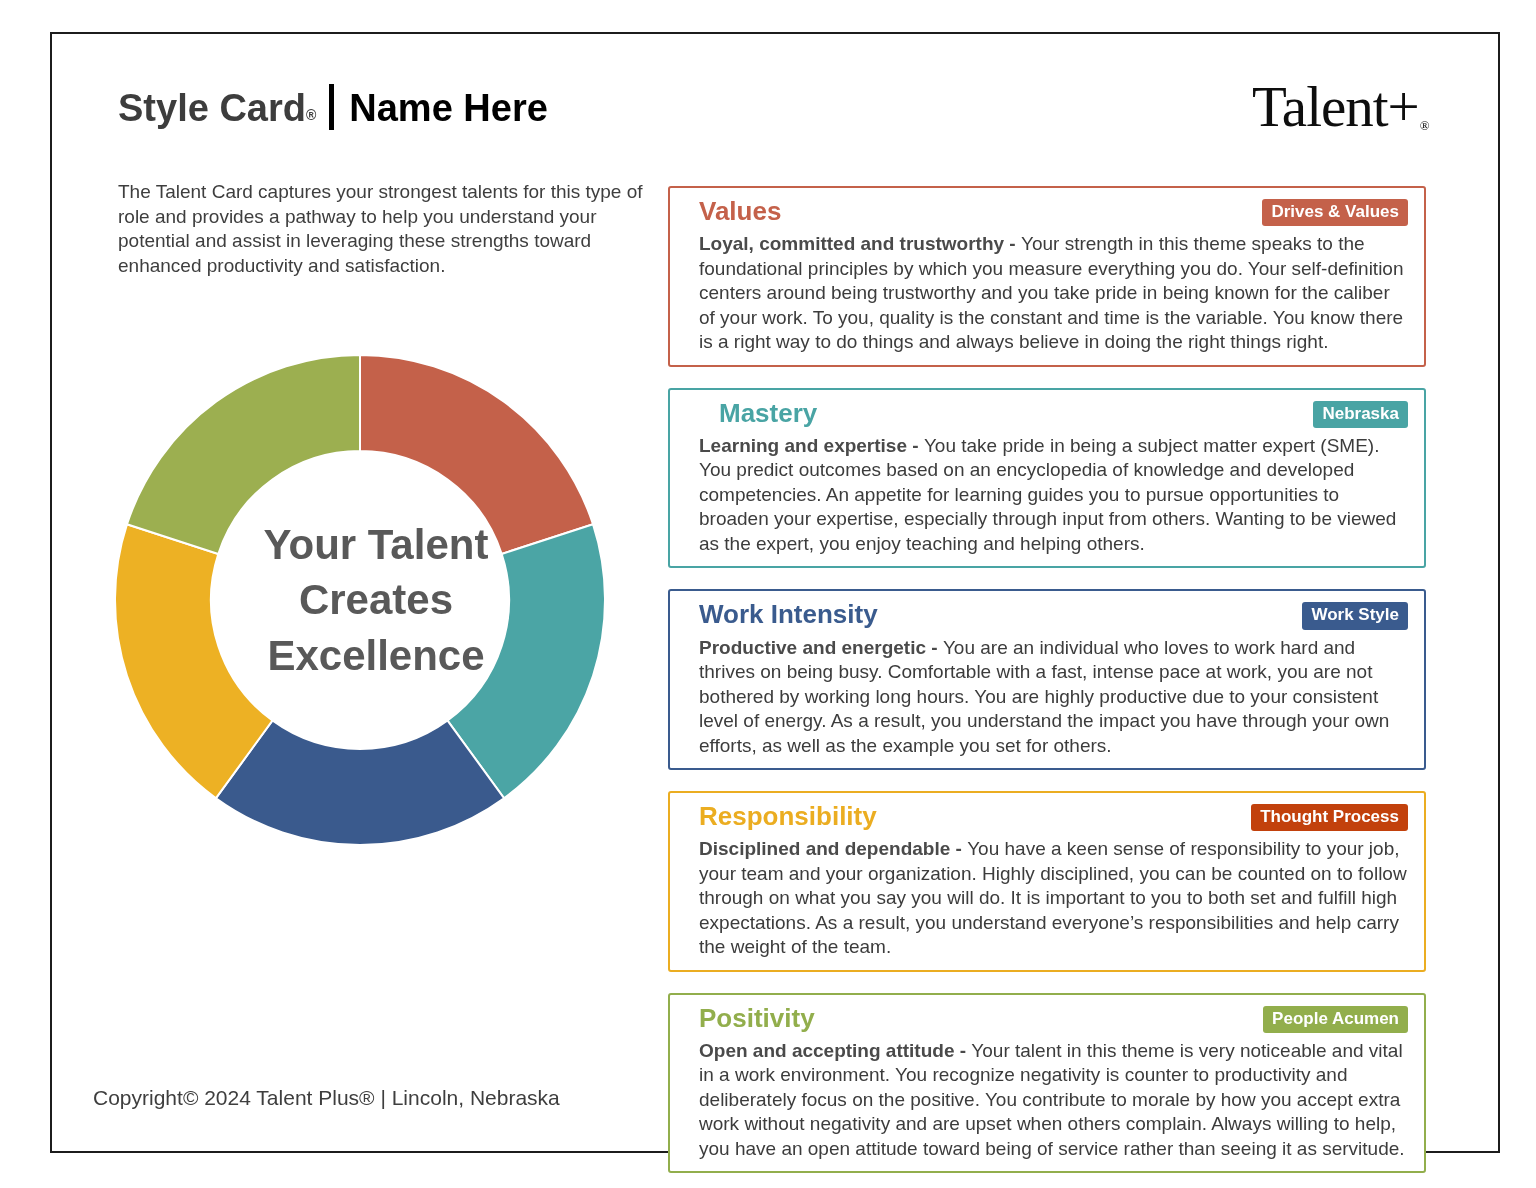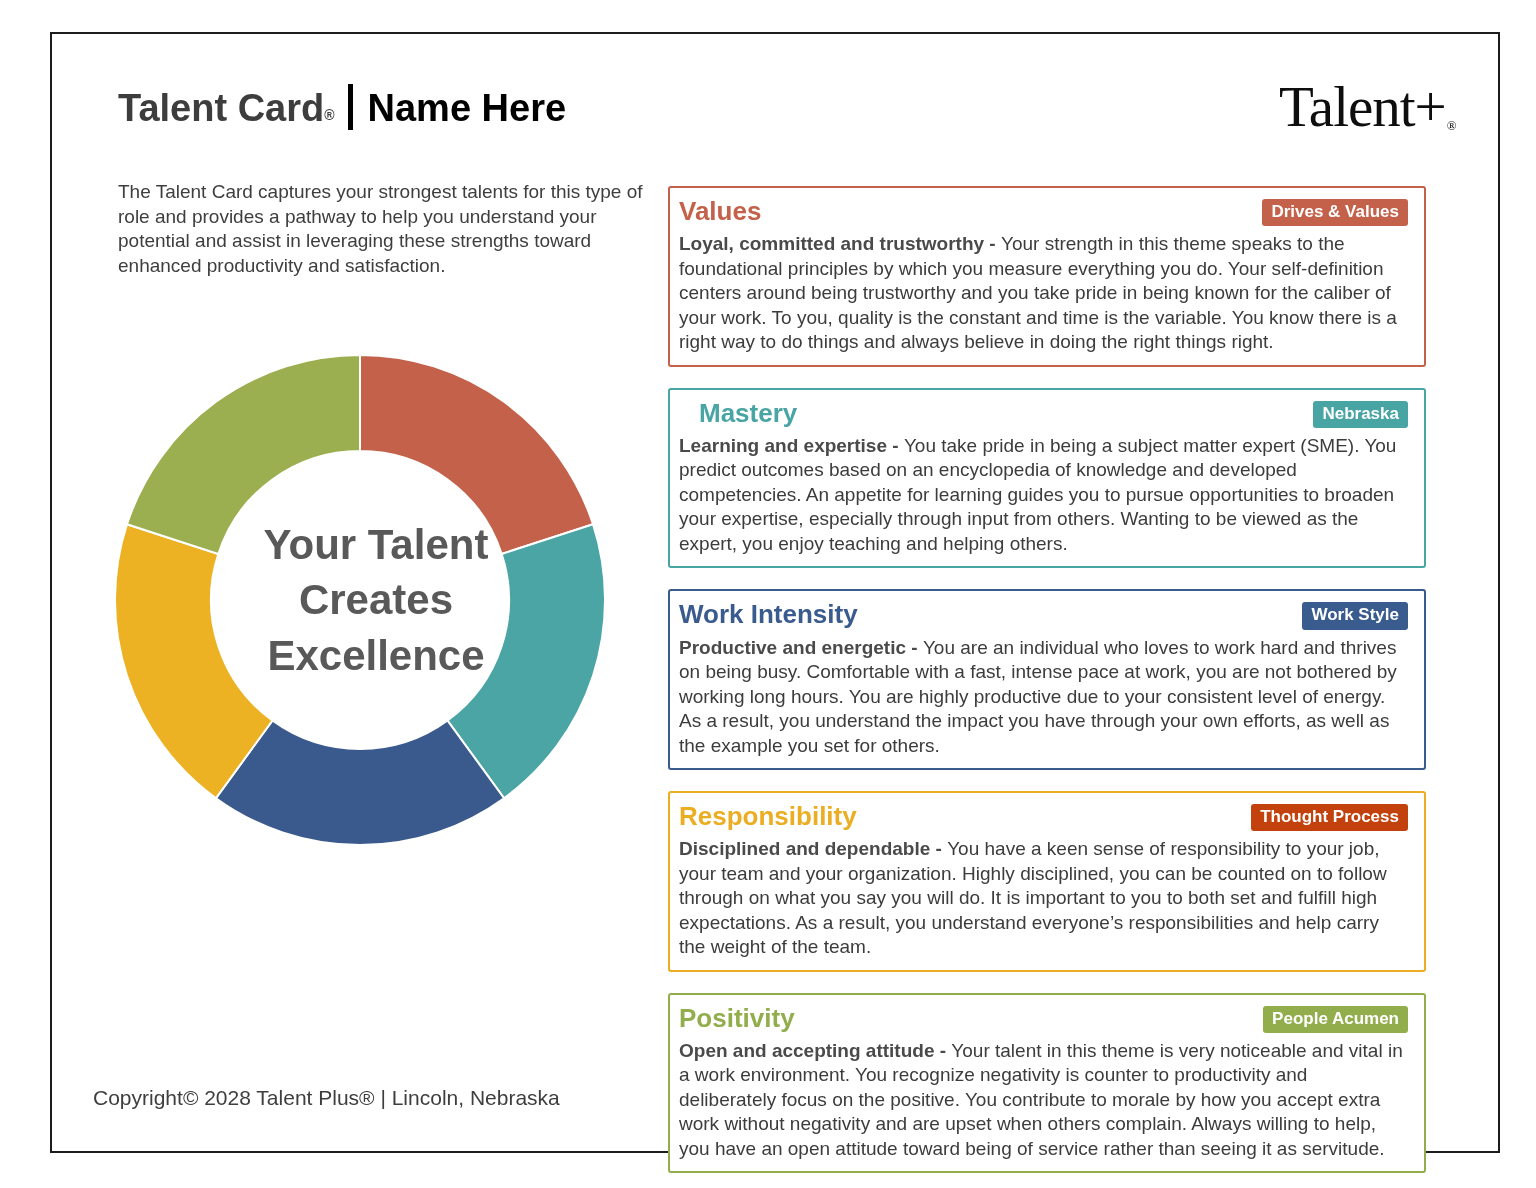--- a/index.html
+++ b/index.html
@@ -19,21 +19,21 @@
   }
   .header-title .reg { font-size:14px; font-weight:bold; vertical-align:1px; }
   .header-title .sep {
     display:inline-block; width:5px; height:46px; background:#000000;
     vertical-align:-9px; margin:0 15px 0 13px;
   }
   .header-title .person { color:#000000; }
   .logo {
     position:absolute; left:1252px; top:74px;
     font-family:"Liberation Serif", serif; font-size:57px; font-weight:500;
-    color:#0e0e0e; letter-spacing:-1px; white-space:nowrap;margin-left:27px;
+    color:#0e0e0e; letter-spacing:-1px; white-space:nowrap;
   }
   .logo .reg2 { font-size:13px; letter-spacing:0; vertical-align:-4px; margin-left:1px; }
   
   .intro {
     position:absolute; left:118px; top:180px; width:530px; margin:0;
     font-size:19px; line-height:1.3; color:#3e3e3e;
   }
   
   .donut { position:absolute; left:110px; top:350px; width:500px; height:500px; }
   .donut svg { position:absolute; left:0; top:0; }
@@ -47,21 +47,21 @@
     position:absolute; left:93px; top:1086px;
     font-size:21px; color:#3e3e3e;
   }
   
   .themes {
     position:absolute; left:668px; top:186px; width:758px;
     display:flex; flex-direction:column; gap:21px;
   }
   .card {
     border:2px solid #999; border-radius:3px; background:#ffffff;
-    box-sizing:border-box; min-height:170px; padding:8px 16px 10px 9px;
+    box-sizing:border-box; min-height:170px; padding:8px 16px 10px 29px;
   }
   .card-head {
     display:flex; justify-content:space-between; align-items:flex-start;
     margin-bottom:5px;
   }
   .card-title { font-size:26px; font-weight:bold; line-height:1.2; }
   .badge {
     font-size:17px; font-weight:bold; color:#ffffff; line-height:1.2;
     padding:3px 9px 4px; border-radius:3px; margin-top:3px; white-space:nowrap;
   }
@@ -69,21 +69,21 @@
     font-size:19px; line-height:1.29; color:#3c3c3c;
   }
   .card-body .lead { font-weight:bold; color:#4a4a4a; }
 </style>
 </head>
 <body>
 
 <div class="page">
   <div class="border-frame"></div>
 
-  <h1 class="header-title"><span>Talent Card</span><span class="reg">®</span><span class="sep"></span><span class="person">Name Here</span></h1>
+  <h1 class="header-title"><span>Style Card</span><span class="reg">®</span><span class="sep"></span><span class="person">Name Here</span></h1>
 
   <div class="logo"><span>Talent+</span><span class="reg2">®</span></div>
 
   <p class="intro">The Talent Card captures your strongest talents for this type of role and provides a pathway to help you understand your potential and assist in leveraging these strengths toward enhanced productivity and satisfaction.</p>
 
   <div class="donut">
     <svg width="500" height="500" viewBox="-250 -250 500 500">
       <g class="segs">
           <path d="M 0.00 -245.00 A 245 245 0 0 1 233.01 -75.71 L 141.71 -46.04 A 149 149 0 0 0 0.00 -149.00 Z" fill="#C4614A" stroke="#ffffff" stroke-width="2"></path>
           <path d="M 233.01 -75.71 A 245 245 0 0 1 144.01 198.21 L 87.58 120.54 A 149 149 0 0 0 141.71 -46.04 Z" fill="#4BA5A5" stroke="#ffffff" stroke-width="2"></path>
@@ -94,21 +94,21 @@
     </svg>
     <div class="donut-label">
       <div>
         <div>Your Talent</div>
         <div>Creates</div>
         <div>Excellence</div>
       </div>
     </div>
   </div>
 
-  <div class="copyright">Copyright© 2028 Talent Plus® | Lincoln, Nebraska</div>
+  <div class="copyright">Copyright© 2024 Talent Plus® | Lincoln, Nebraska</div>
 
   <div class="themes">
     <section class="card" style="border-color: rgb(196, 97, 74);">
       <div class="card-head">
         <span class="card-title" style="color: rgb(196, 97, 74);">Values</span>
         <span class="badge" style="background: rgb(196, 97, 74);">Drives &amp; Values</span>
       </div>
       <p class="card-body" style="margin:0;"><span class="lead">Loyal, committed and trustworthy - </span><span class="rest">Your strength in this theme speaks to the foundational principles by which you measure everything you do. Your self-definition centers around being trustworthy and you take pride in being known for the caliber of your work. To you, quality is the constant and time is the variable. You know there is a right way to do things and always believe in doing the right things right.</span></p>
     </section>
 

